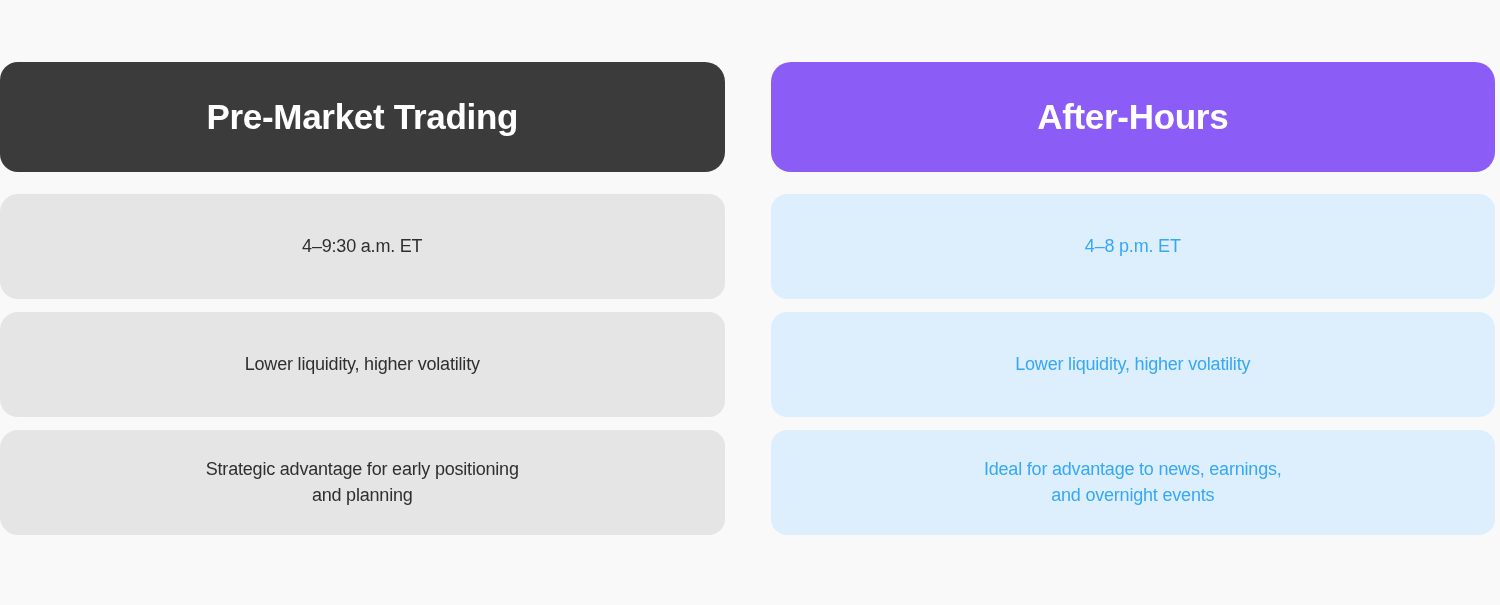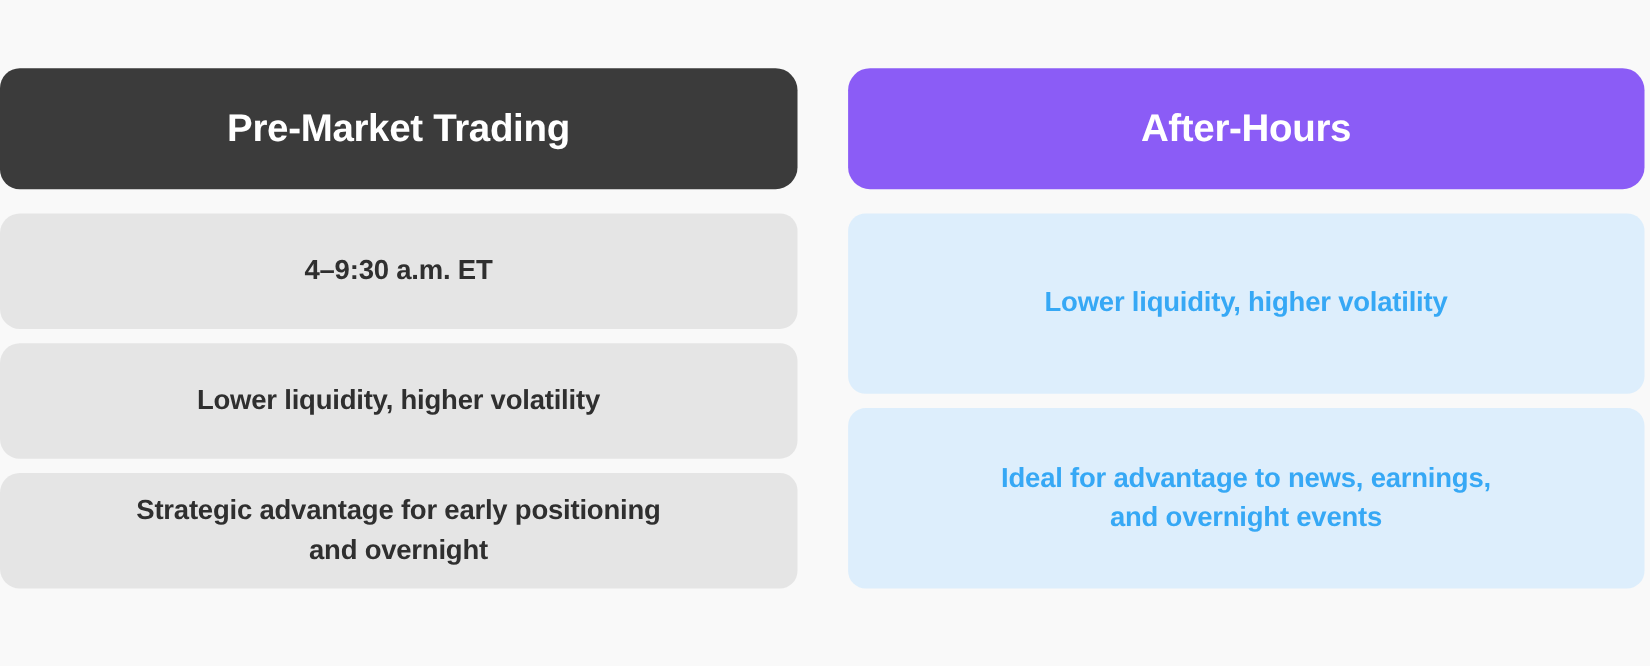--- a/index.html
+++ b/index.html
@@ -75,22 +75,22 @@
     display: flex;
     align-items: center;
     justify-content: center;
     text-align: center;
     box-sizing: border-box;
     padding: 10px 26px;
     min-height: 0;
   }
 
   .cell-text {
-    font-size: 25px;
-    font-weight: bold;
+    font-size: 18px;
+    font-weight: normal;
     line-height: 1.42;
     letter-spacing: -0.2px;
     white-space: pre-line;
   }
 
   .column.left .cell {
     background: #e5e5e5;
   }
   .column.left .cell-text {
     color: #2f2f2f;
@@ -121,27 +121,30 @@
       <span class="col-header-title">Pre-Market Trading</span>
     </div>
     <div class="cell">
       <span class="cell-text">4–9:30 a.m. ET</span>
     </div>
     <div class="cell">
       <span class="cell-text">Lower liquidity, higher volatility</span>
     </div>
     <div class="cell">
       <span class="cell-text">Strategic advantage for early positioning
-and overnight</span>
+and planning</span>
     </div>
   </div>
 
   <div class="column right">
     <div class="col-header blue">
       <span class="col-header-title">After-Hours</span>
+    </div>
+    <div class="cell">
+      <span class="cell-text">4–8 p.m. ET</span>
     </div>
     <div class="cell">
       <span class="cell-text">Lower liquidity, higher volatility</span>
     </div>
     <div class="cell">
       <span class="cell-text">Ideal for advantage to news, earnings,
 and overnight events</span>
     </div>
   </div>
 

